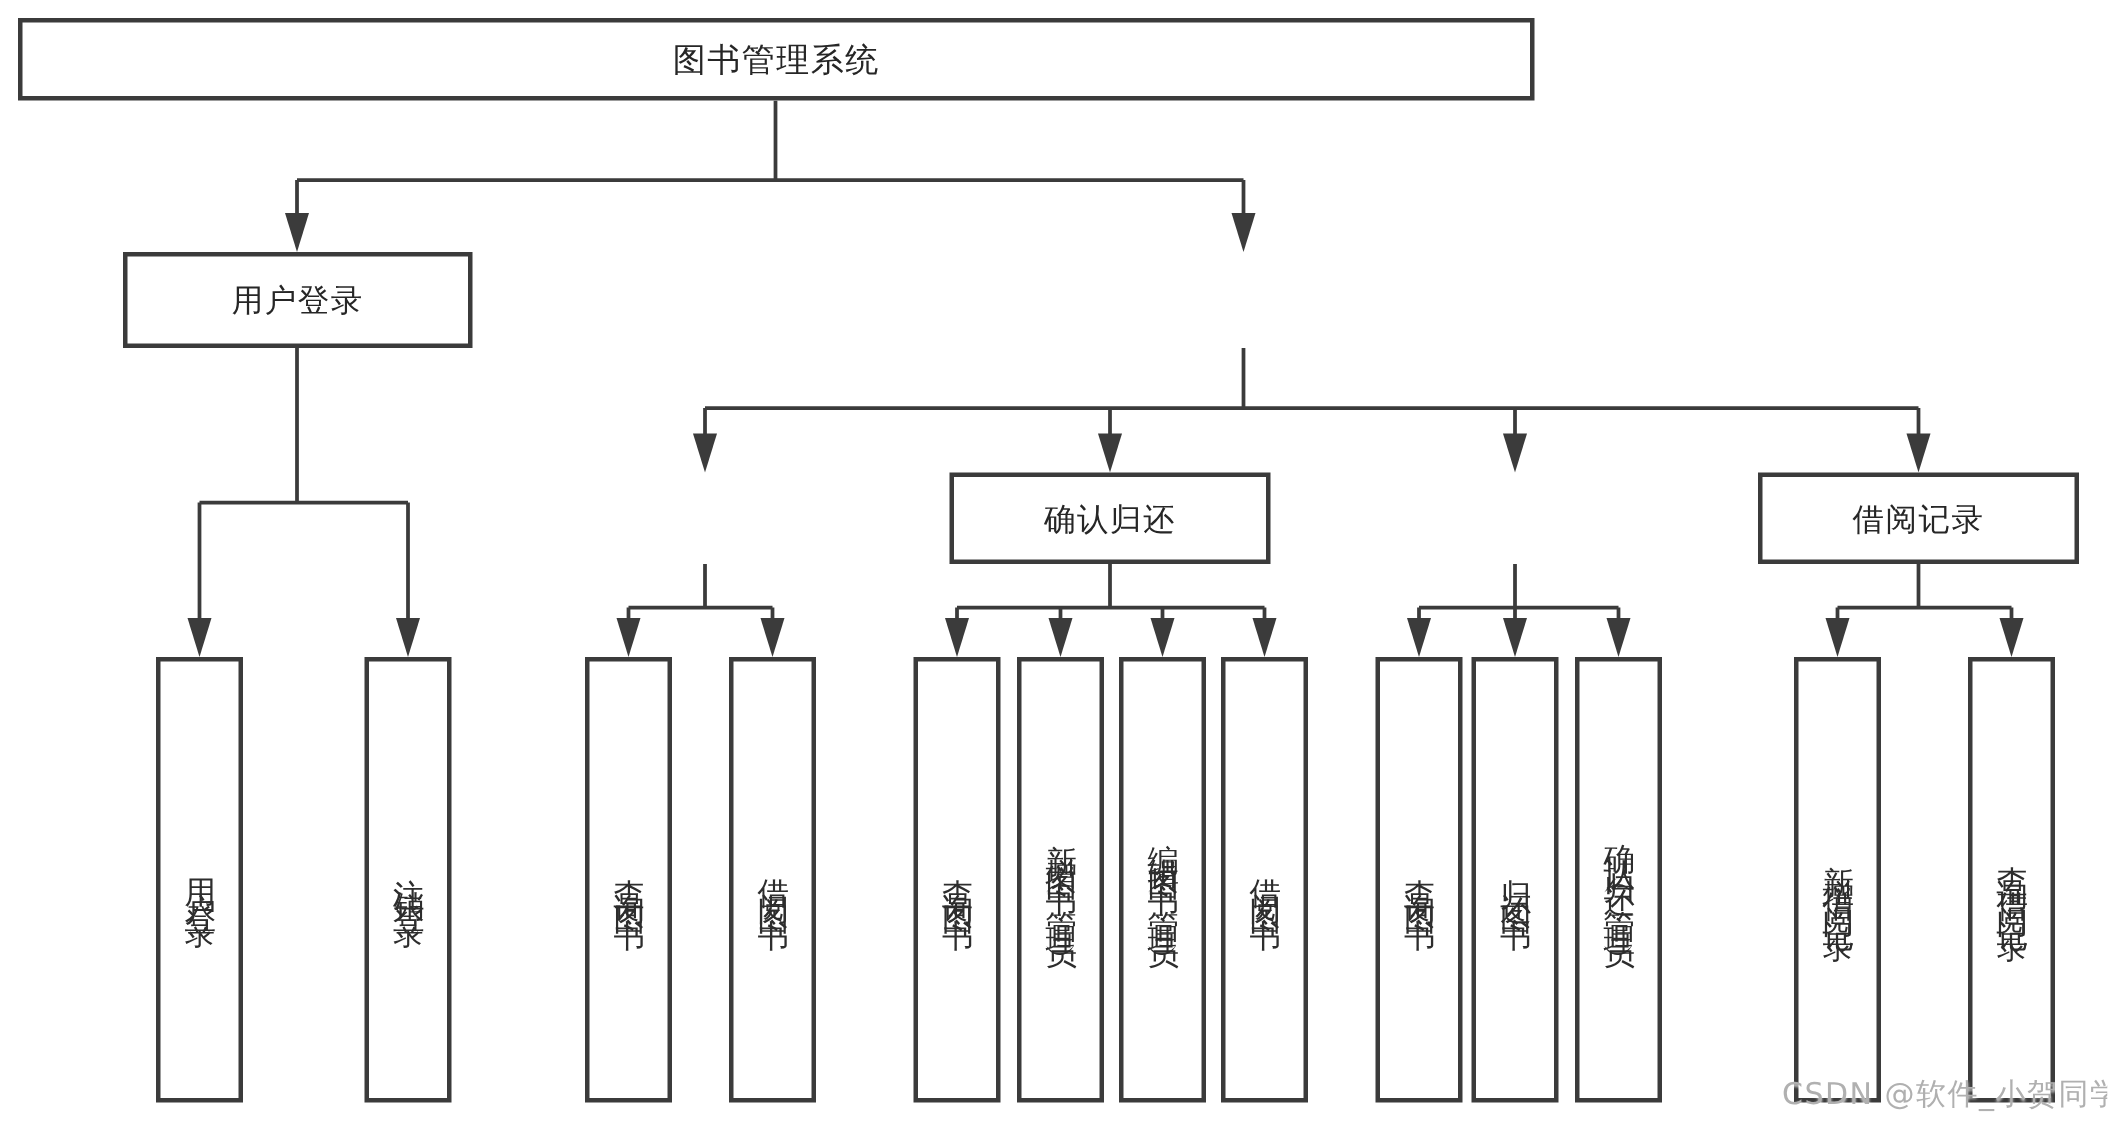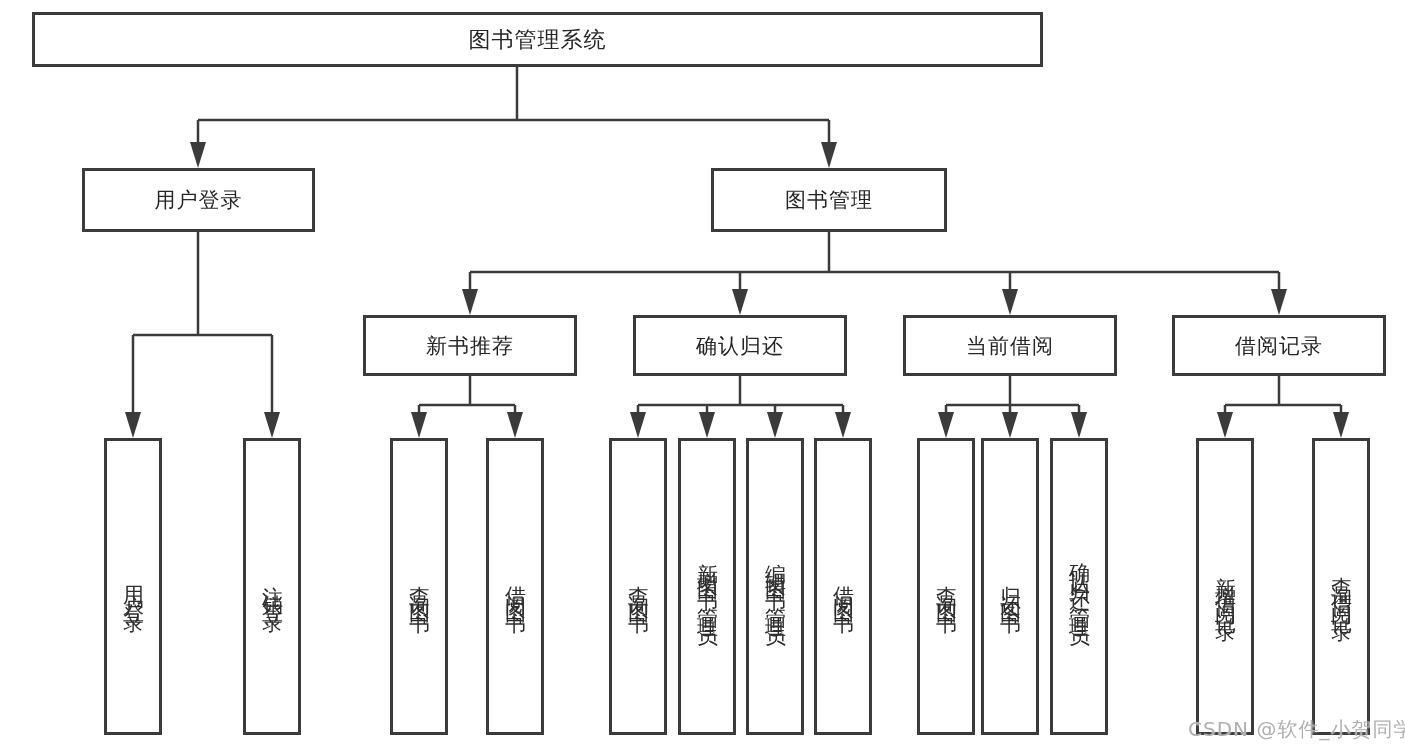--- a/index.html
+++ b/index.html
@@ -29,21 +29,20 @@
     justify-content: center;
   }
   .hbox {
     font-size: 21px;
     letter-spacing: 1px;
     white-space: nowrap;
   }
   .rootbox {
     left: 12px; top: 12px; width: 1011px; height: 55px;
     font-size: 22px;
-    margin-left: 20px;
   }
   .vbox {
     width: 58px; height: 297px;
   }
   .vtext {
     writing-mode: vertical-rl;
     text-orientation: mixed;
     font-size: 21px;
     line-height: 1.0;
     letter-spacing: 9px;
@@ -93,25 +92,22 @@
       <polygon points="1002,412 1018,412 1010,438"></polygon>
       <polygon points="1071,412 1087,412 1079,438"></polygon>
       <polygon points="1217,412 1233,412 1225,438"></polygon>
       <polygon points="1333,412 1349,412 1341,438"></polygon>
     </g>
   </svg>
 
   <div class="node hbox rootbox">图书管理系统</div>
 
   <div class="node hbox" style="left:82px;top:168px;width:233px;height:64px">用户登录</div>
-  <div class="node hbox" style="left:711px;top:168px;width:236px;height:64px">图书管理</div>
 
-  <div class="node hbox" style="left:363px;top:315px;width:214px;height:61px">新书推荐</div>
   <div class="node hbox" style="left:633px;top:315px;width:214px;height:61px">确认归还</div>
-  <div class="node hbox" style="left:903px;top:315px;width:214px;height:61px">当前借阅</div>
   <div class="node hbox" style="left:1172px;top:315px;width:214px;height:61px">借阅记录</div>
 
   <div class="node vbox" style="left:104px;top:438px">
     <span class="vtext">用户登录</span>
   </div>
   <div class="node vbox" style="left:243px;top:438px">
     <span class="vtext">注销登录</span>
   </div>
   <div class="node vbox" style="left:390px;top:438px">
     <span class="vtext">查询图书</span>

